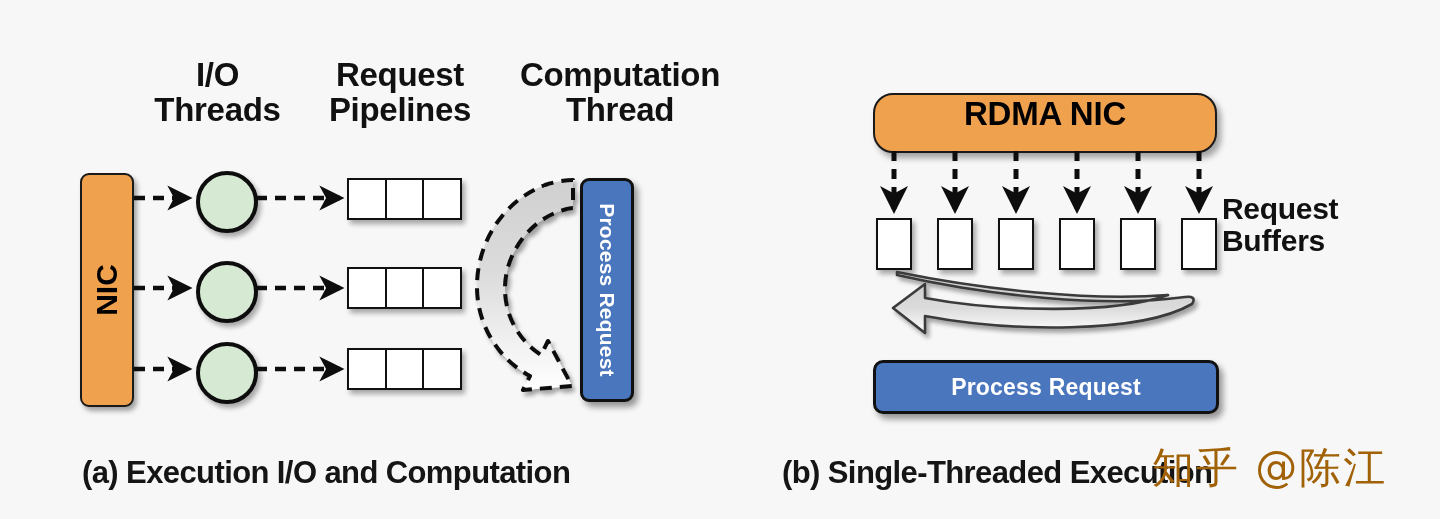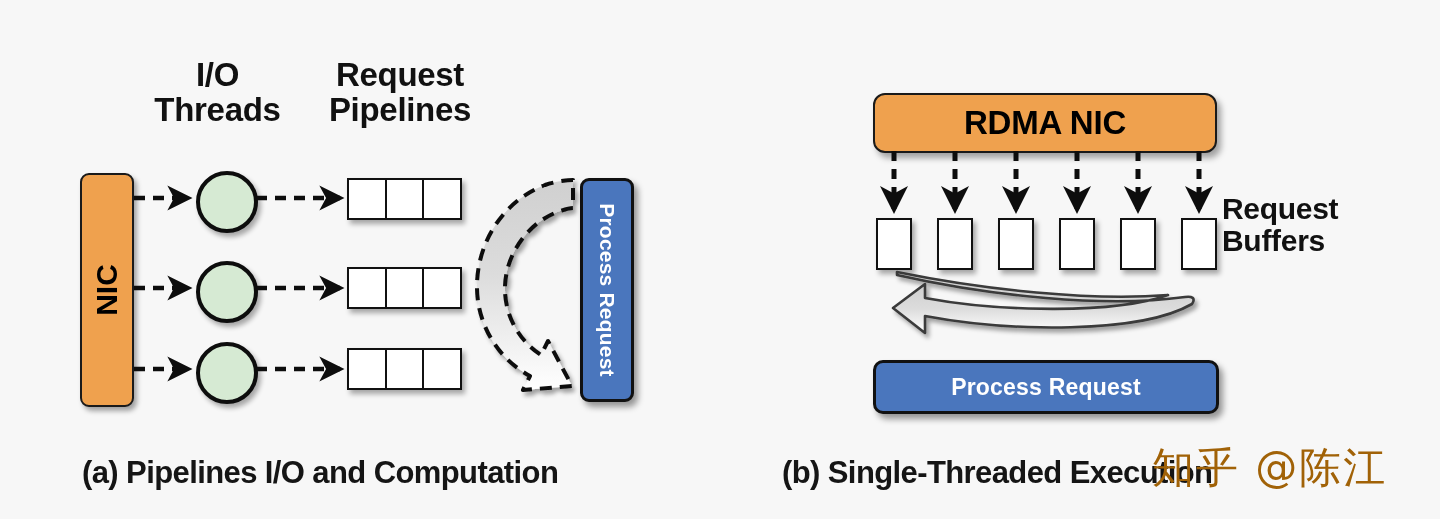--- a/index.html
+++ b/index.html
@@ -84,23 +84,23 @@
     transform:rotate(90deg);
     font-weight:bold;font-size:21px;color:#fff;
     white-space:nowrap;letter-spacing:0.2px;
   }
 
   
   .nic-horiz{
     position:absolute;
     background:#efa14e;
     border:2.5px solid #1a1a1a;
-    border-radius:12px;
+    border-radius:20px;
     box-shadow:4px 5px 6px rgba(0,0,0,.35);
-    display:flex;align-items:center;justify-content:center;
+    display:flex;align-items:flex-start;justify-content:center;
   }
   .nic-horiz .lbl{font-weight:bold;font-size:33px;color:#000;letter-spacing:-0.2px;}
 
   
   .buffer{
     position:absolute;
     background:#fff;
     border:2.5px solid #111;
     box-shadow:3px 4px 5px rgba(0,0,0,.33);
     box-sizing:border-box;
@@ -136,20 +136,22 @@
 <div id="stage">
 
   <div class="panel" id="panel-a">
 
     <div class="hdr" style="left:140px;top:50px;width:155px;font-size:33px;">I/O
 Threads</div>
 
     <div class="hdr" style="left:310px;top:50px;width:180px;font-size:33px;">Request
 Pipelines</div>
 
+    <div class="hdr" style="left:490px;top:50px;width:260px;font-size:33px;">Computation
+Thread</div>
 
     <div class="nic-vert" style="left:80px;top:165px;width:50px;height:230px;">
       <span class="lbl">NIC</span>
     </div>
 
     <div class="thread-circle" style="left:196px;top:163px;width:54px;height:54px;"></div>
     <div class="thread-circle" style="left:196px;top:253px;width:54px;height:54px;"></div>
     <div class="thread-circle" style="left:196px;top:334px;width:54px;height:54px;"></div>
 
     <div class="pipeline" style="left:347px;top:170px;width:115px;height:42px;">
@@ -165,21 +167,21 @@
     <div class="pipeline" style="left:347px;top:340px;width:115px;height:42px;">
       <div class="cell"></div>
       <div class="cell"></div>
       <div class="cell"></div>
     </div>
 
     <div class="proc-vert" style="left:580px;top:170px;width:48px;height:218px;">
       <span class="lbl">Process Request</span>
     </div>
 
-    <div class="caption" style="left:82px;top:447px;">(a) Pipelines I/O and Computation</div>
+    <div class="caption" style="left:82px;top:447px;">(a) Execution I/O and Computation</div>
   </div>
 
   <div class="panel" id="panel-b">
 
     <div class="nic-horiz" style="left:113px;top:85px;width:340px;height:56px;">
       <span class="lbl">RDMA NIC</span>
     </div>
 
 
     <div class="hdr" style="left:462px;top:185px;width:180px;font-size:30px;text-align:left;">Request

